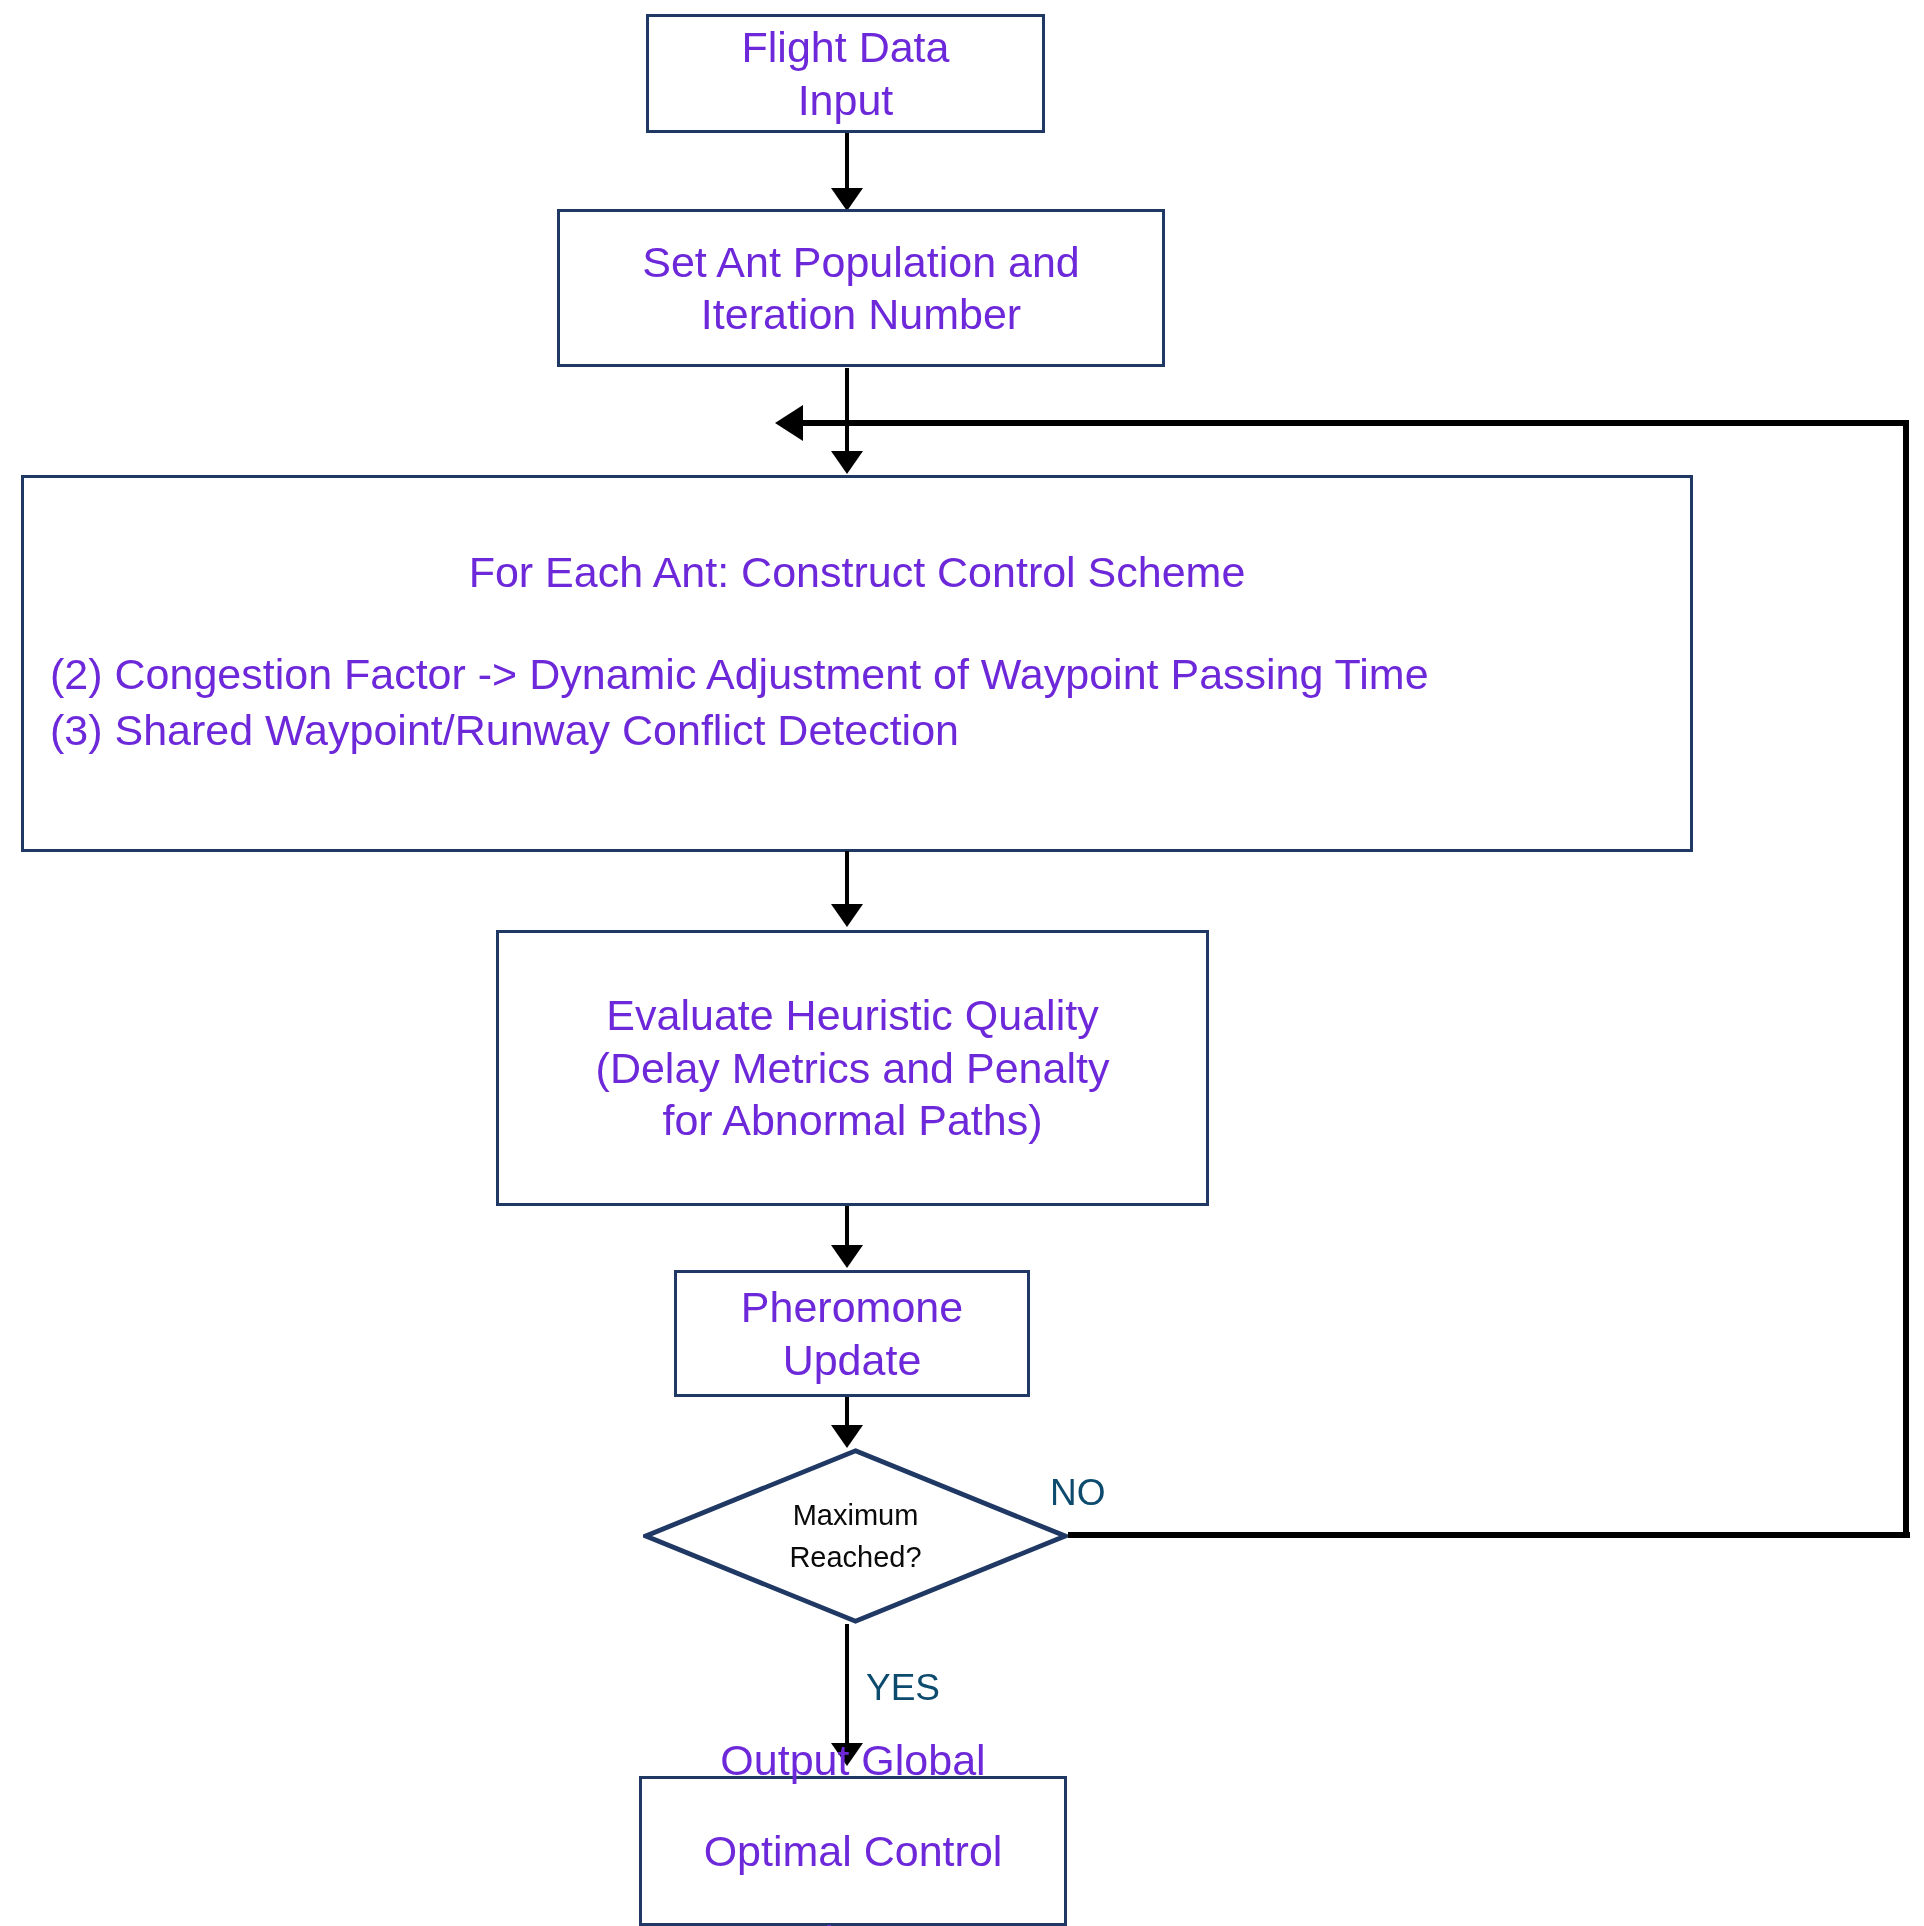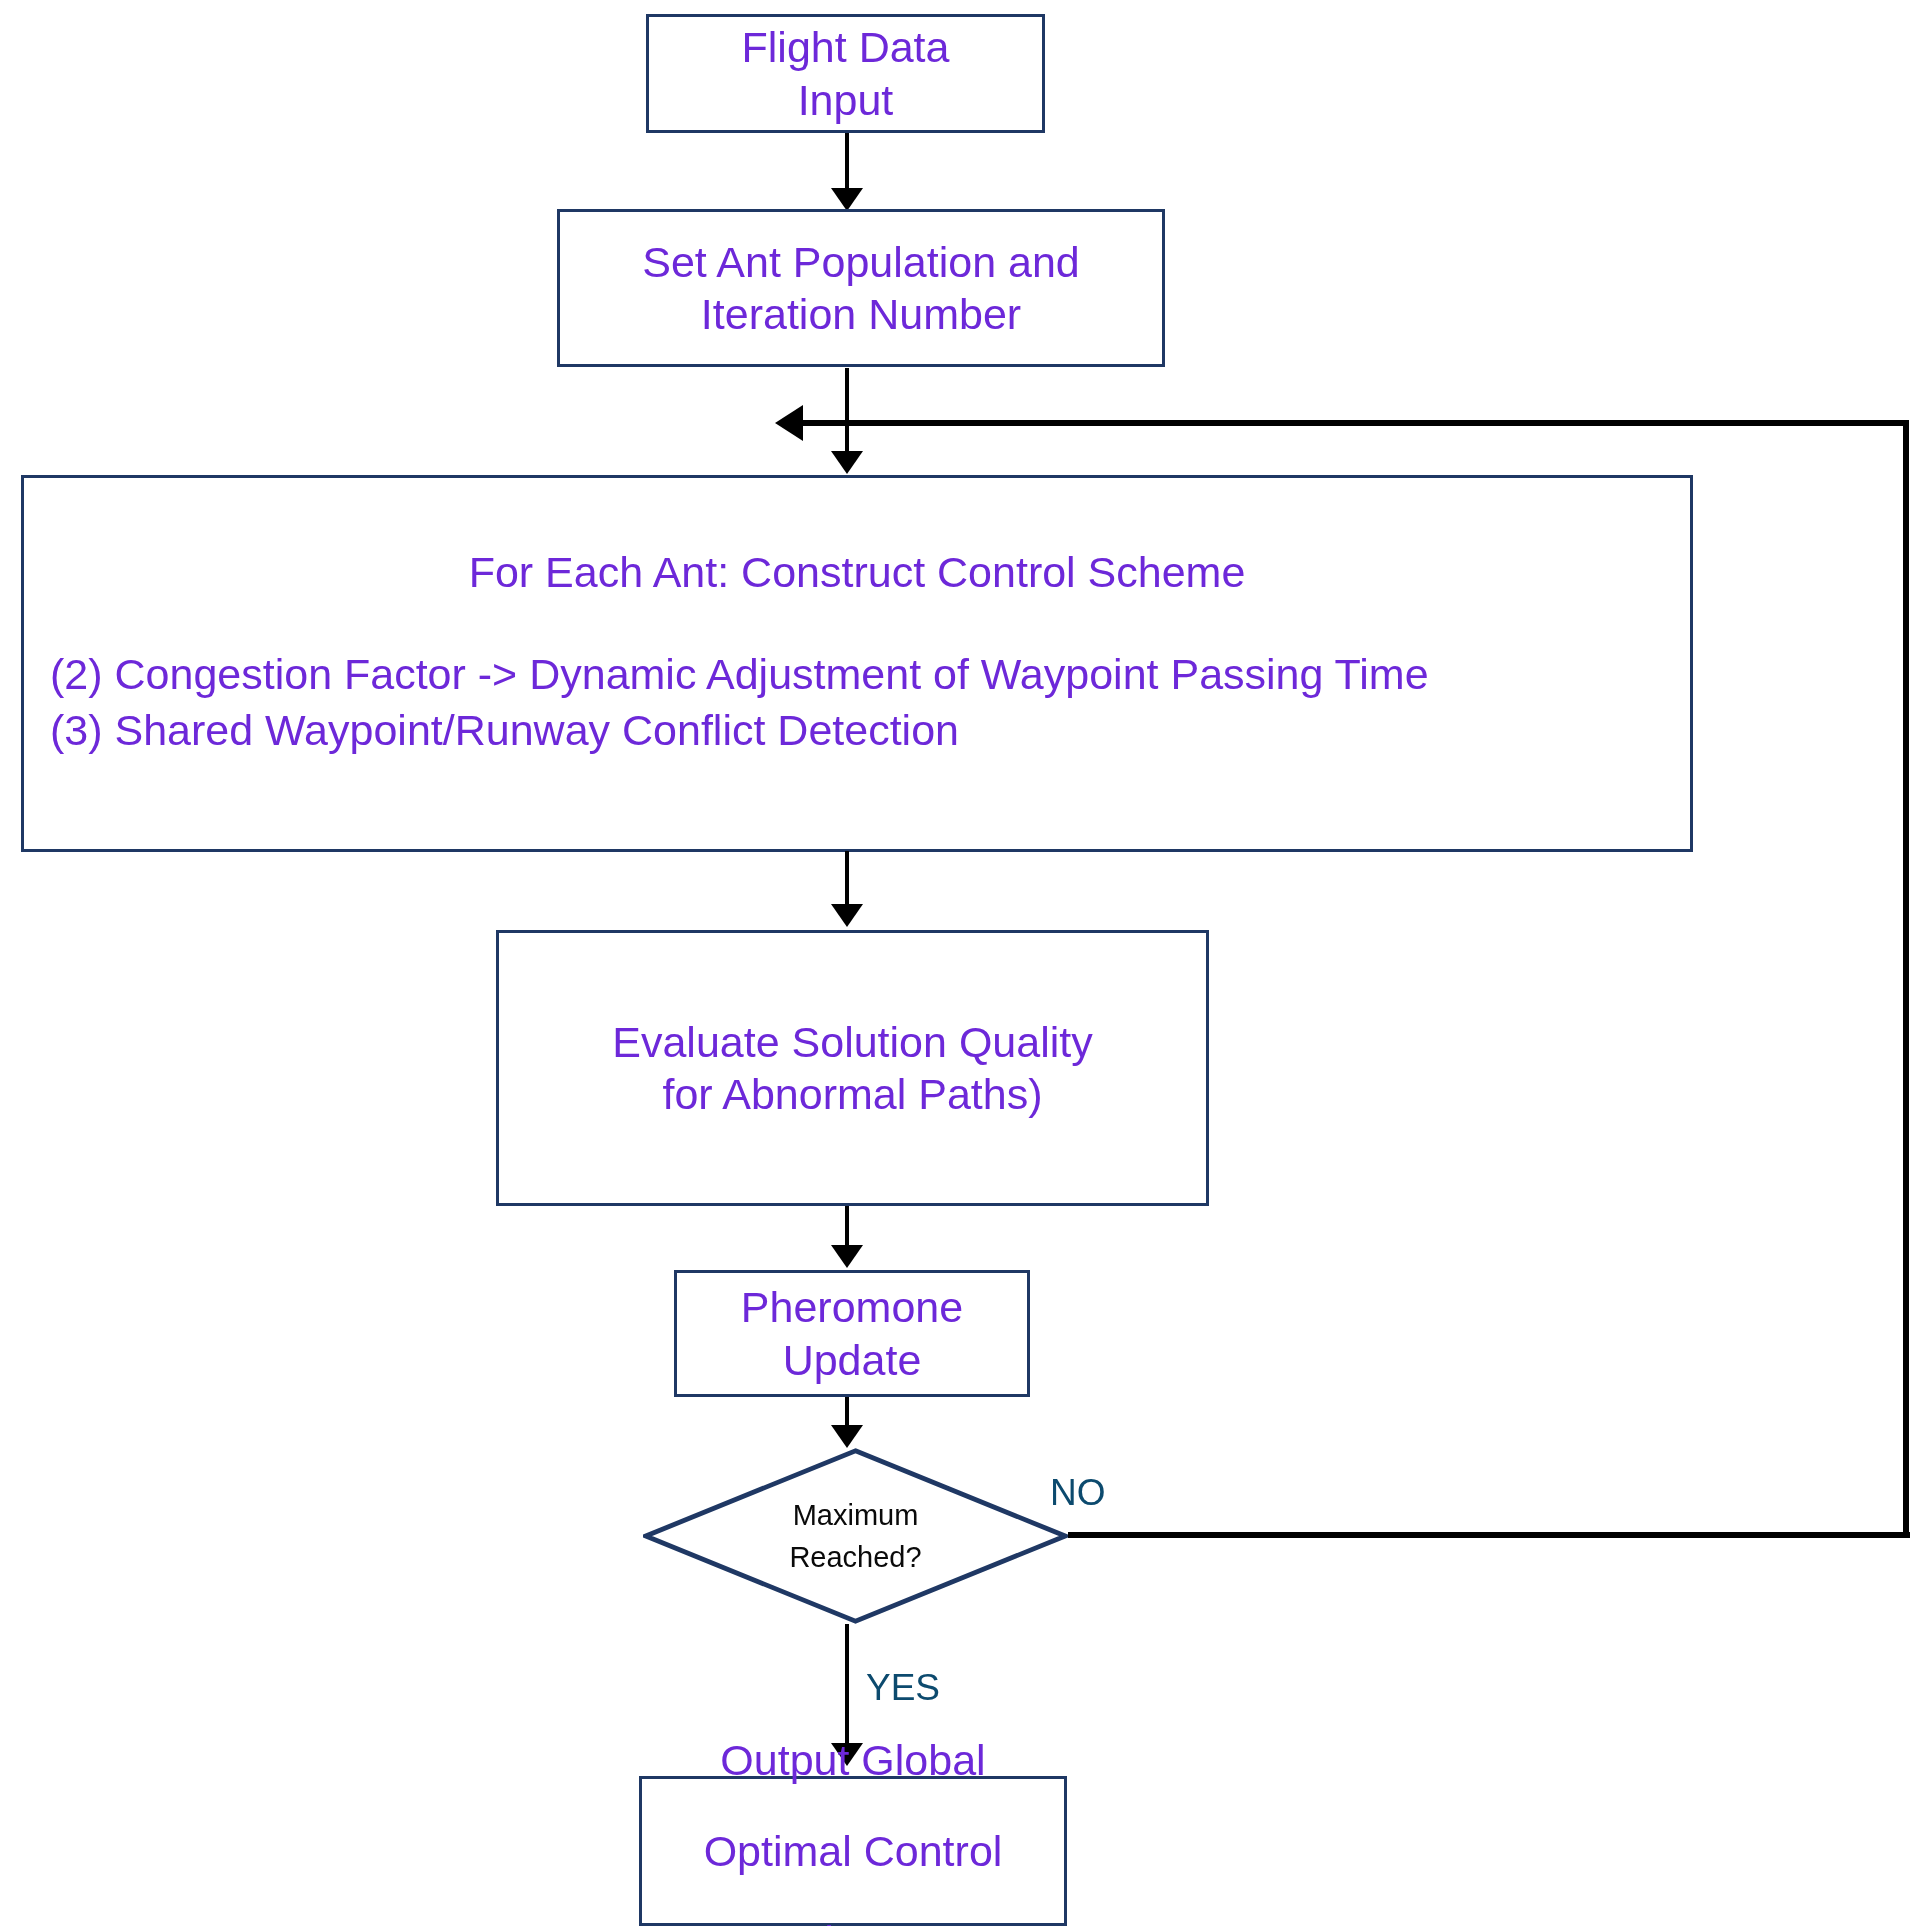--- a/index.html
+++ b/index.html
@@ -97,21 +97,22 @@
       <div>(3) Shared Waypoint/Runway Conflict Detection</div>
     </div>
   </div>
 
   <div class="edge">
     <div class="vline" style="left:845px;top:851px;height:57px;"></div>
     <div class="arrow-down" style="left:831px;top:904px;"></div>
   </div>
 
   <div class="node" id="n-eval">
-    <span class="line">Evaluate Solution Quality</span>
+    <span class="line">Evaluate Heuristic Quality</span>
+    <span class="line">(Delay Metrics and Penalty</span>
     <span class="line">for Abnormal Paths)</span>
   </div>
 
   <div class="edge">
     <div class="vline" style="left:845px;top:1206px;height:45px;"></div>
     <div class="arrow-down" style="left:831px;top:1245px;"></div>
   </div>
 
   <div class="node" id="n-pher">
     <span class="line">Pheromone</span>

